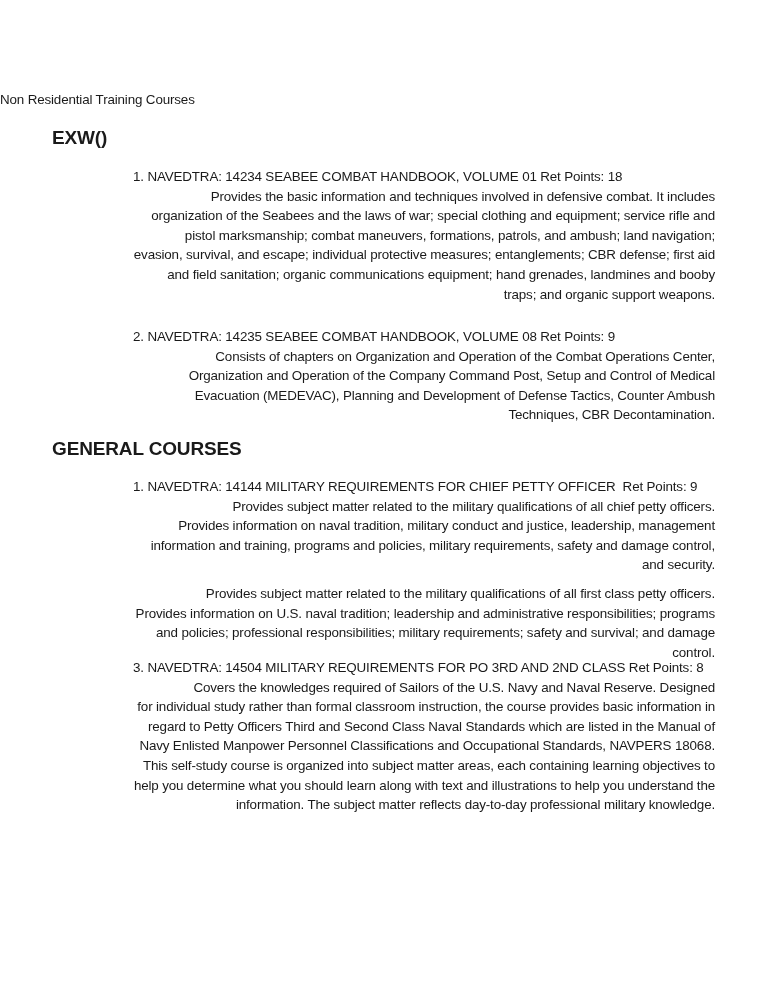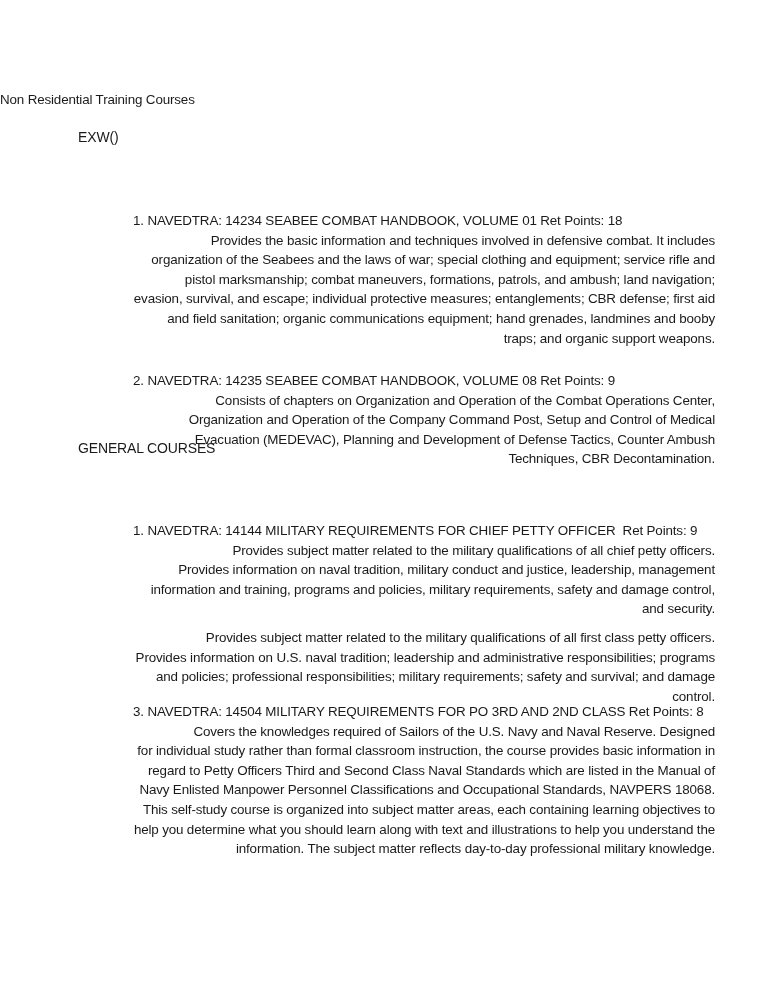--- a/index.html
+++ b/index.html
@@ -29,30 +29,29 @@
       top: 90px;
       left: 0;
       width: 768px;
       text-align: left;
       margin: 0;
       font-weight: normal;
       font-size: 13.4px;
     }
     .section-heading {
       position: absolute;
-      left: 78px;
+      left: 52px;
       margin: 0;
-      font-weight: normal;
-      font-size: 14px;
+      font-weight: bold;
+      font-size: 19px;
     }
     .course {
       position: absolute;
       left: 133px;
       width: 582px;
-      margin-top: 44px;
     }
     .course-heading {
       margin: 0;
       white-space: nowrap;
     }
     .course-desc {
       margin: 0;
       text-indent: 47px;
       text-align: right;
     }

